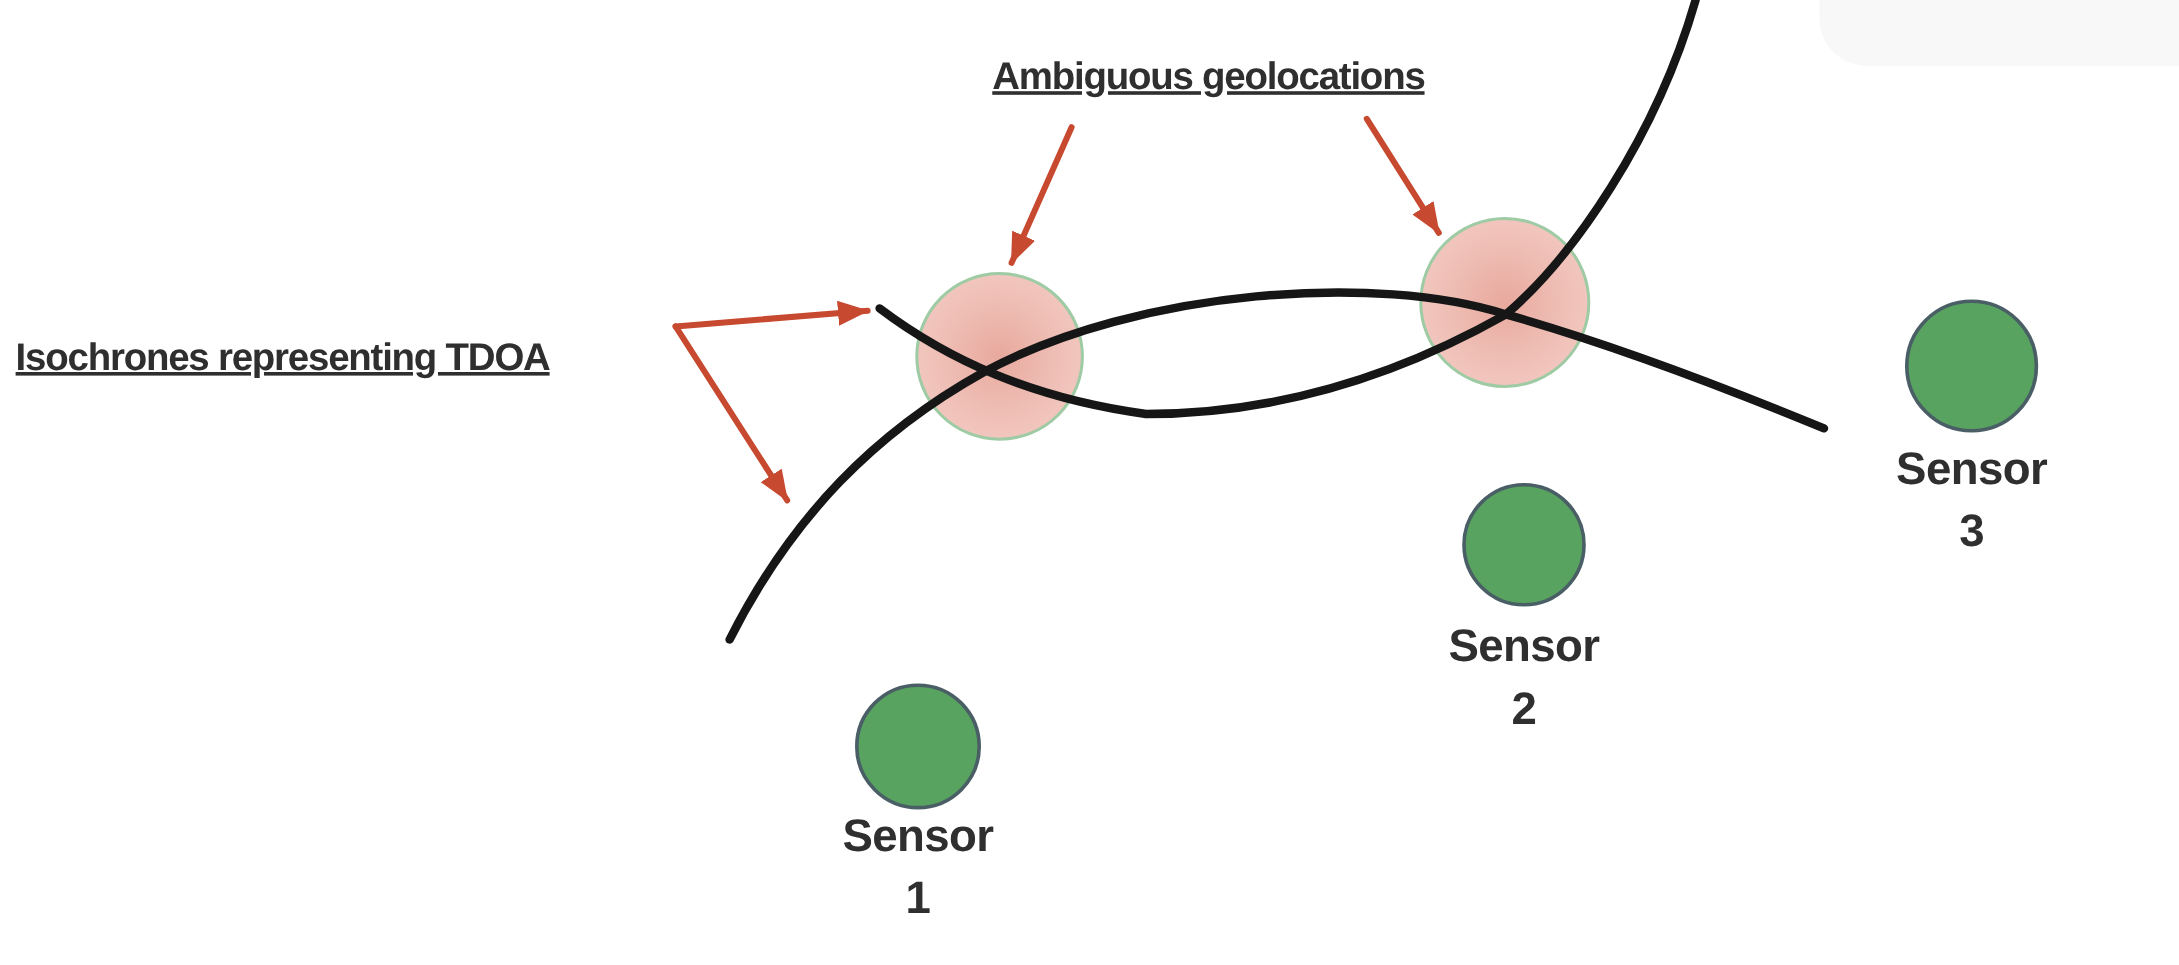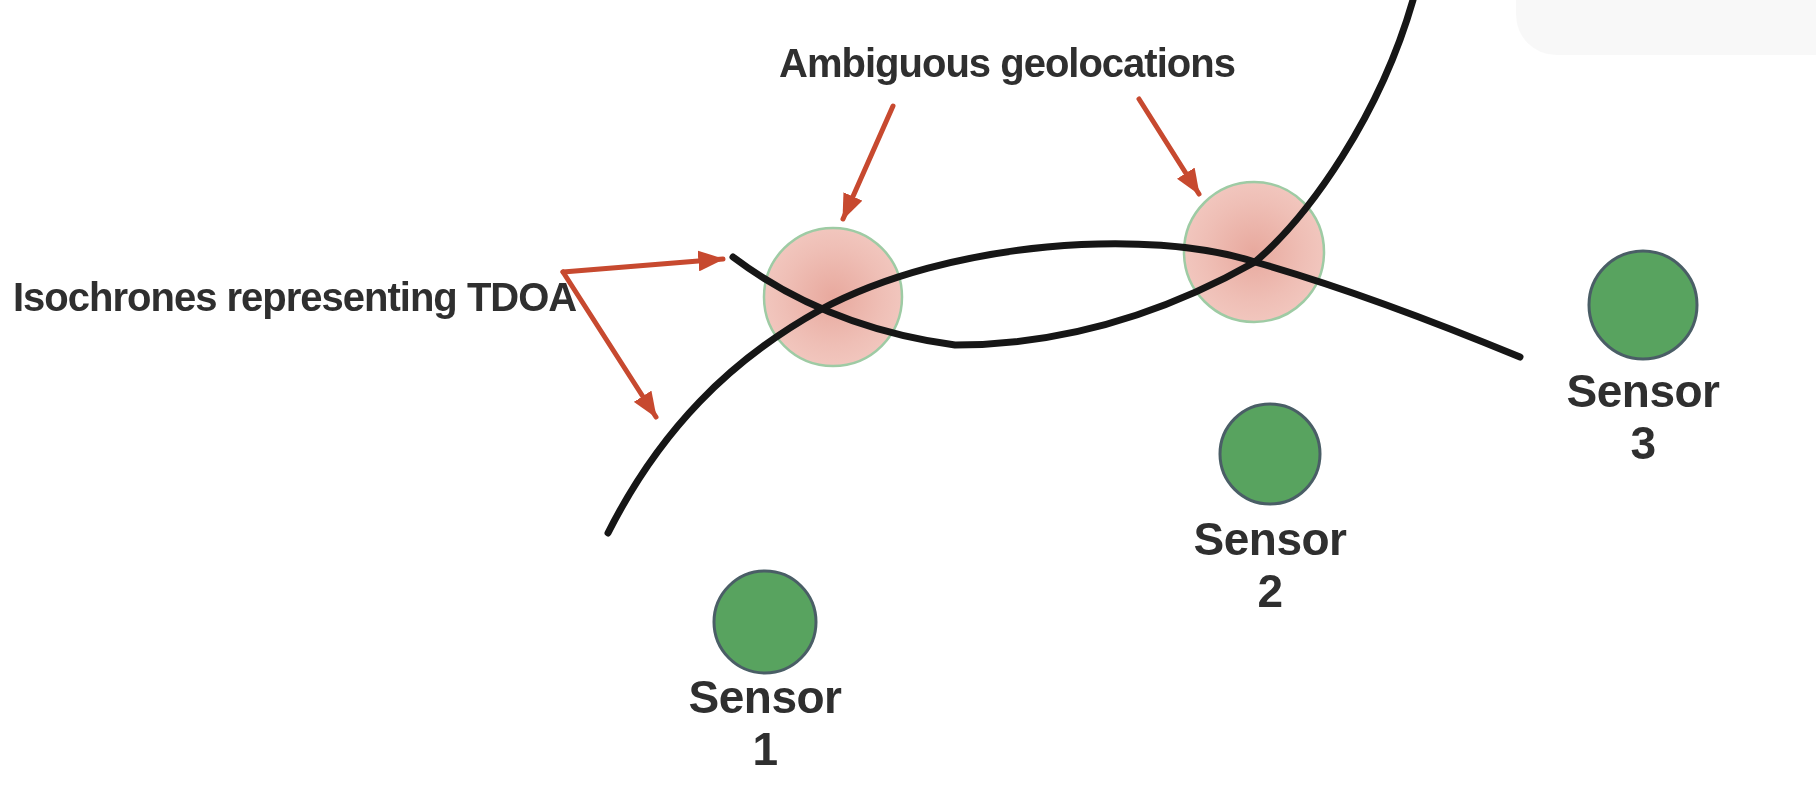--- a/index.html
+++ b/index.html
@@ -46,25 +46,26 @@
     stroke-width: 2.5;
   }
   .label {
     position: absolute;
     color: var(--text, #2f2f2f);
     font-weight: 700;
     letter-spacing: -1px;
     white-space: nowrap;
   }
   .annotation-label {
-    font-size: 40px;
+    font-size: 32px;
     line-height: 50px;
+    text-decoration: underline;
   }
   .sensor-label {
-    font-size: 46px;
+    font-size: 38px;
     line-height: 52px;
     text-align: center;
     transform: translateX(-50%);
   }
   .sensor-label div { letter-spacing: -0.5px; }
   #corner-smudge {
     position: absolute;
     top: 0;
     right: 0;
     width: 300px;

